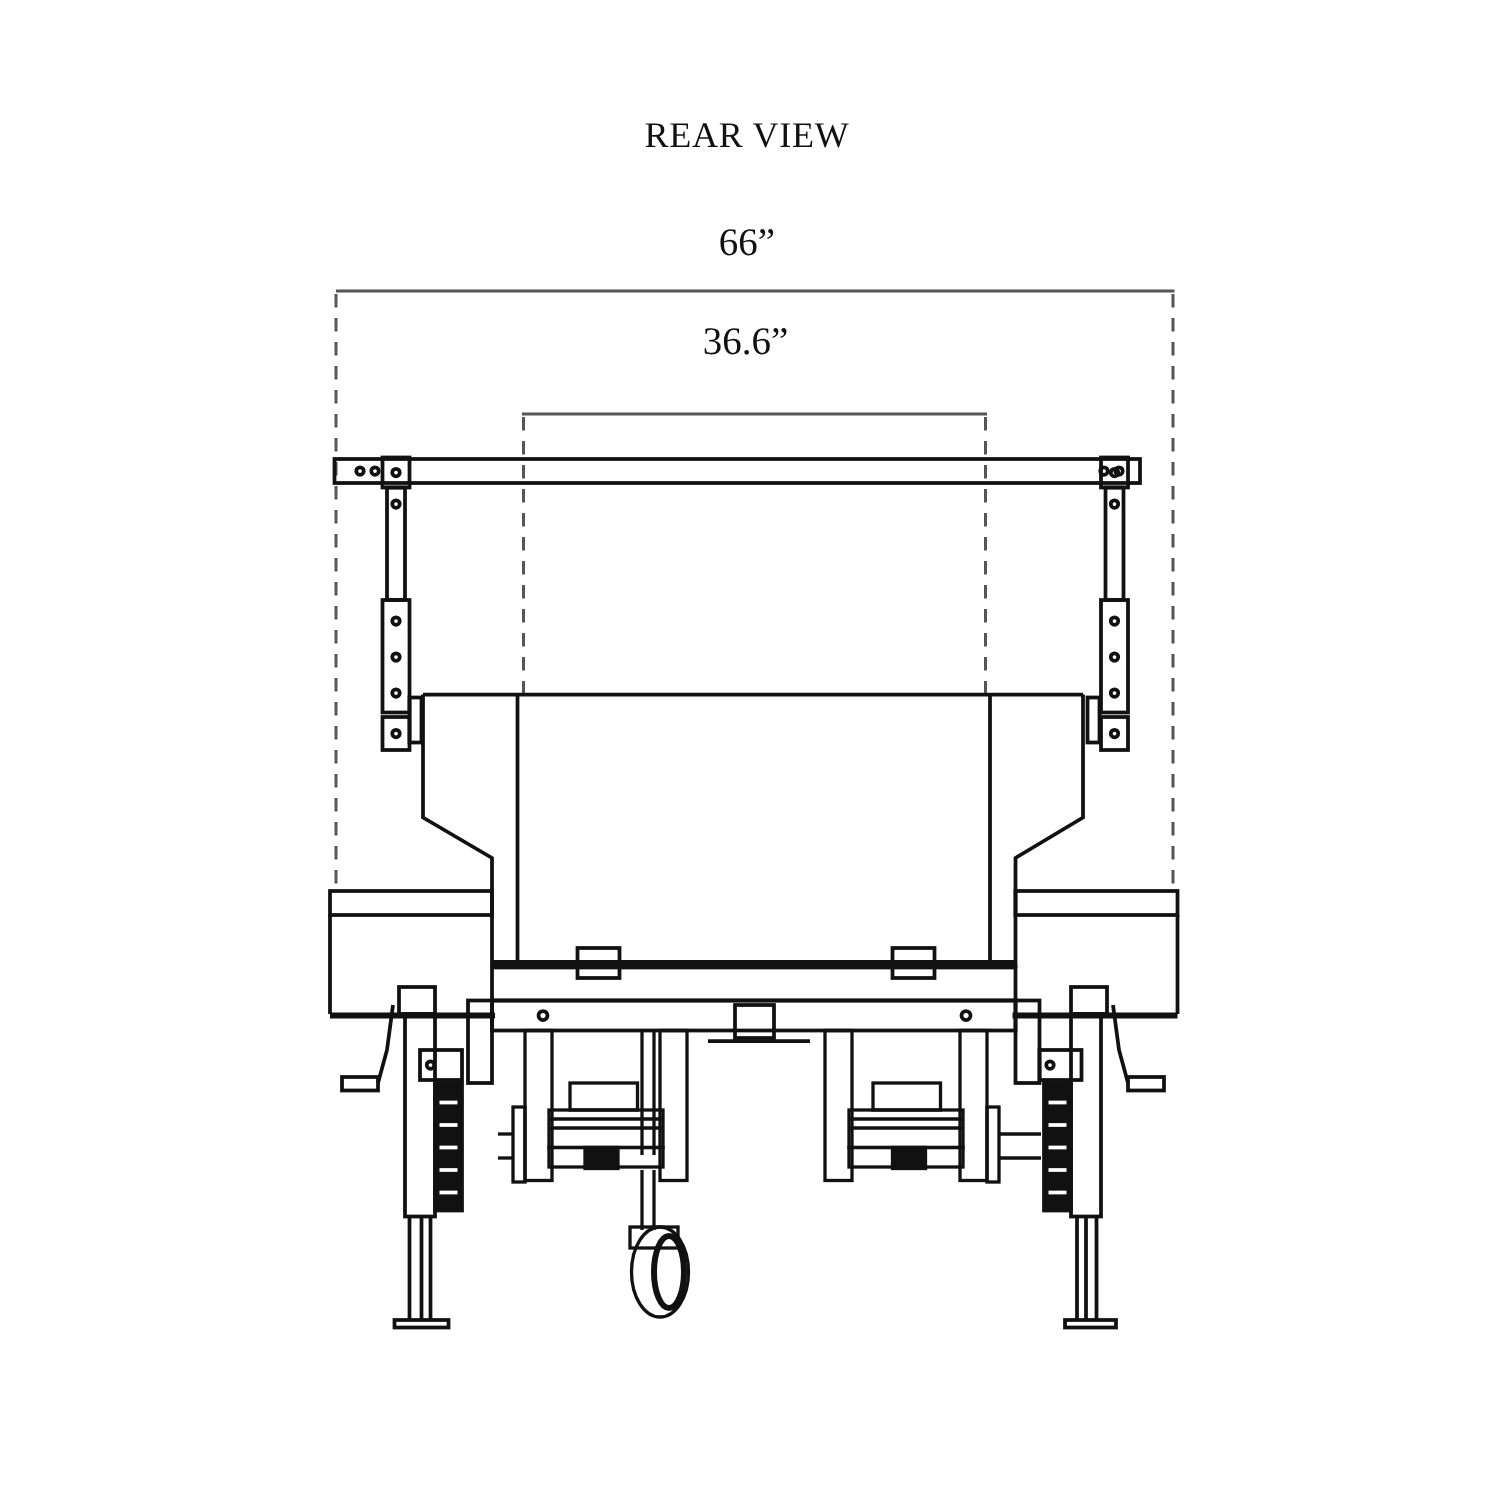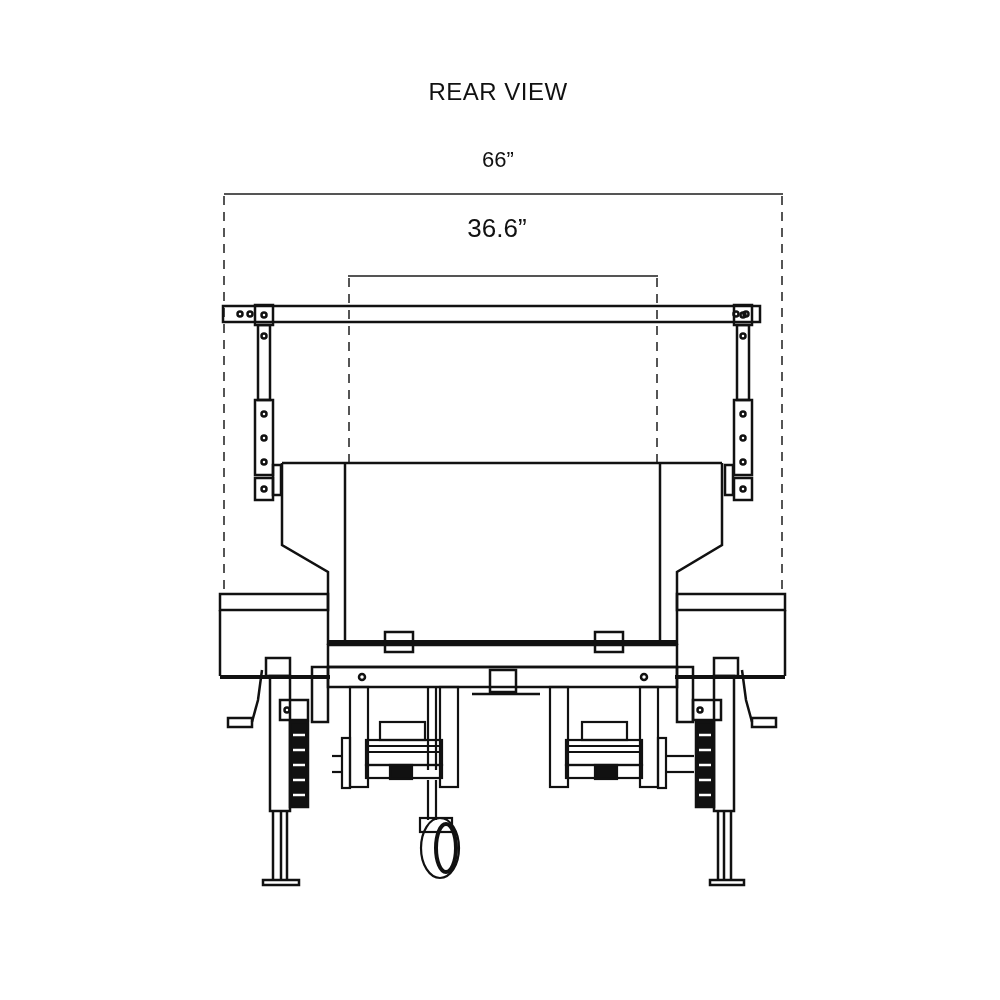--- a/index.html
+++ b/index.html
@@ -1,19 +1,19 @@
 <!DOCTYPE html>
 <html><head>
 <meta charset="utf-8">
 <style>
   html, body { margin:0; padding:0; background:#ffffff; }
   body { width:1000px; height:1000px; position:relative; overflow:hidden; font-family:"DejaVu Sans", sans-serif; }
-  .label { position:absolute; color:#111; font-family:Liberation Sans, sans-serif; white-space:nowrap; transform:translateX(-50%); }
+  .label { position:absolute; color:#111; font-family:Liberation Serif, serif; white-space:nowrap; transform:translateX(-50%); }
   #title { left:498px; top:78px; font-size:24px; letter-spacing:0.5px; }
-  #dim-outer { left:498px; top:147px; font-size:22px; }
+  #dim-outer { left:498px; top:147px; font-size:26px; }
   #dim-inner { left:497px; top:213px; font-size:26px; }
   svg { position:absolute; left:0; top:0; }
 </style>
 </head>
 <body>
 
 <div class="label" id="title">REAR VIEW</div>
 <div class="label" id="dim-outer">66”</div>
 <div class="label" id="dim-inner">36.6”</div>
 

